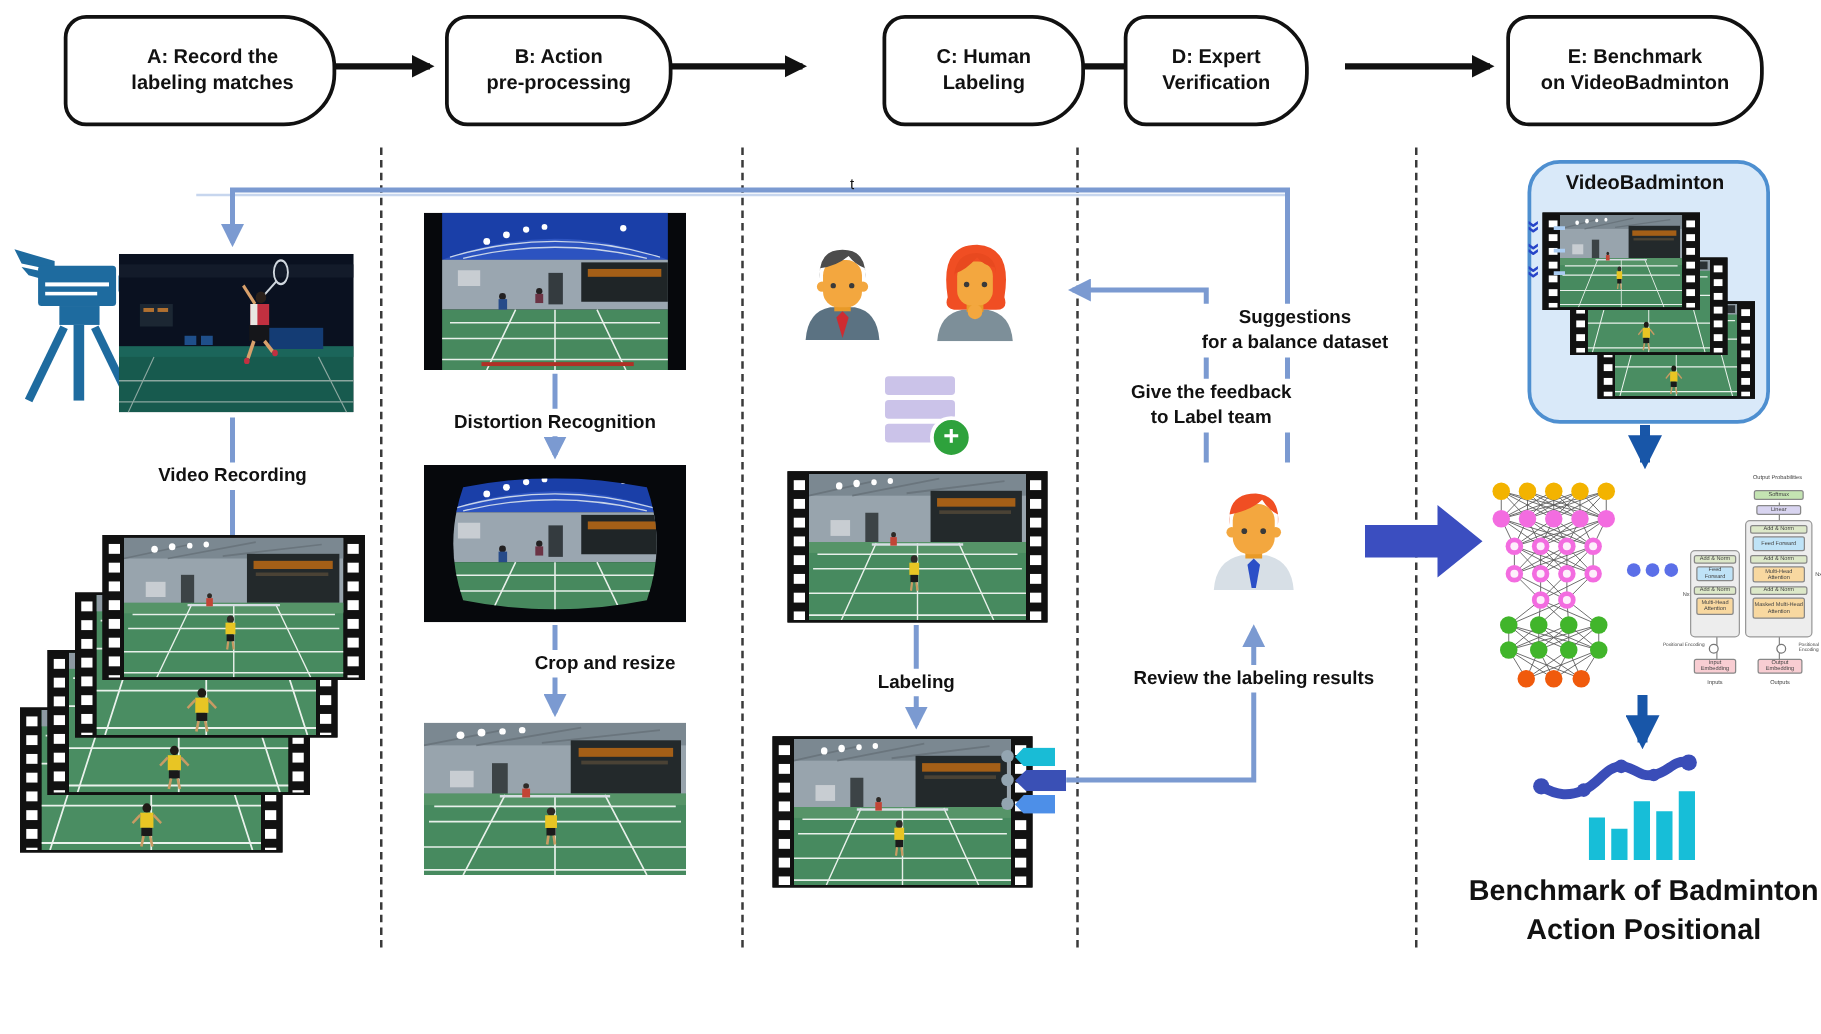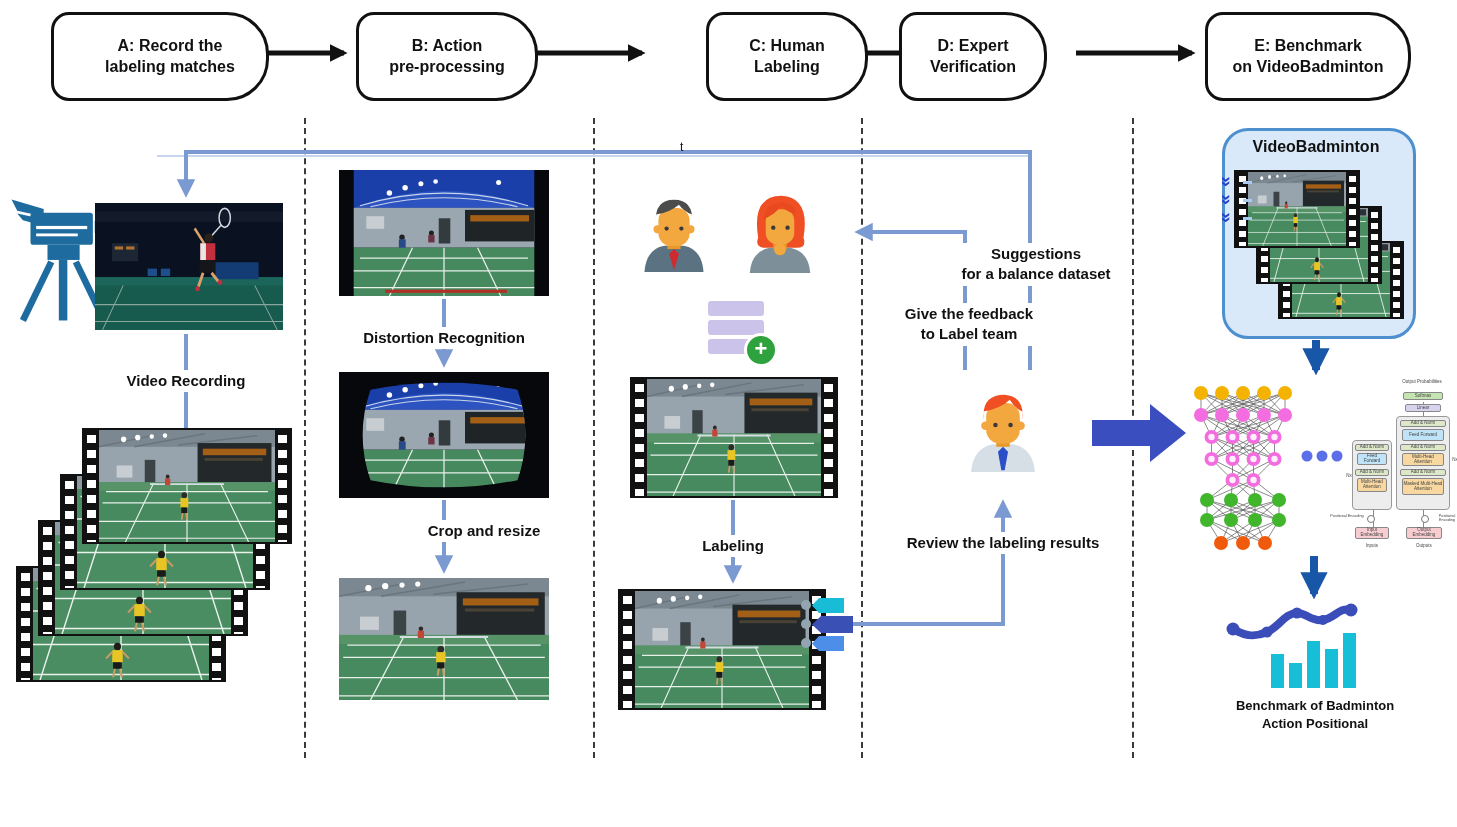--- a/index.html
+++ b/index.html
@@ -48,21 +48,21 @@
       font-size:4.5px;color:#444;line-height:1.08;}
   .tx *{box-sizing:border-box;}
   .txt{position:absolute;text-align:center;}
   .tbox{position:absolute;border-radius:2px;border:0.5px solid #888;display:flex;
         align-items:center;justify-content:center;text-align:center;padding:0.5px;}
   .tgroup{position:absolute;background:#EDEDED;border:0.6px solid #999;border-radius:4px;}
   .tline{position:absolute;width:1px;background:#888;}
   .pe{position:absolute;width:8px;height:8px;border:1px solid #777;border-radius:50%;background:#fff;}
   
   .caption{position:absolute;left:1315px;top:697px;transform:translateX(-50%);
-     text-align:center;font-weight:700;font-size:13px;line-height:1.35;z-index:6;white-space:nowrap;}
+     text-align:center;font-weight:700;font-size:23px;line-height:1.35;z-index:6;white-space:nowrap;}
   .tiny-t{position:absolute;left:680px;top:140px;font-size:12px;z-index:6;}
   svg.overlay{position:absolute;left:0;top:0;z-index:2;}
 </style>
 </head>
 <body>
 
 <svg width="0" height="0" style="position:absolute">
 <defs>
 
   <symbol id="sym-gym" viewBox="0 0 200 120" preserveAspectRatio="none">

